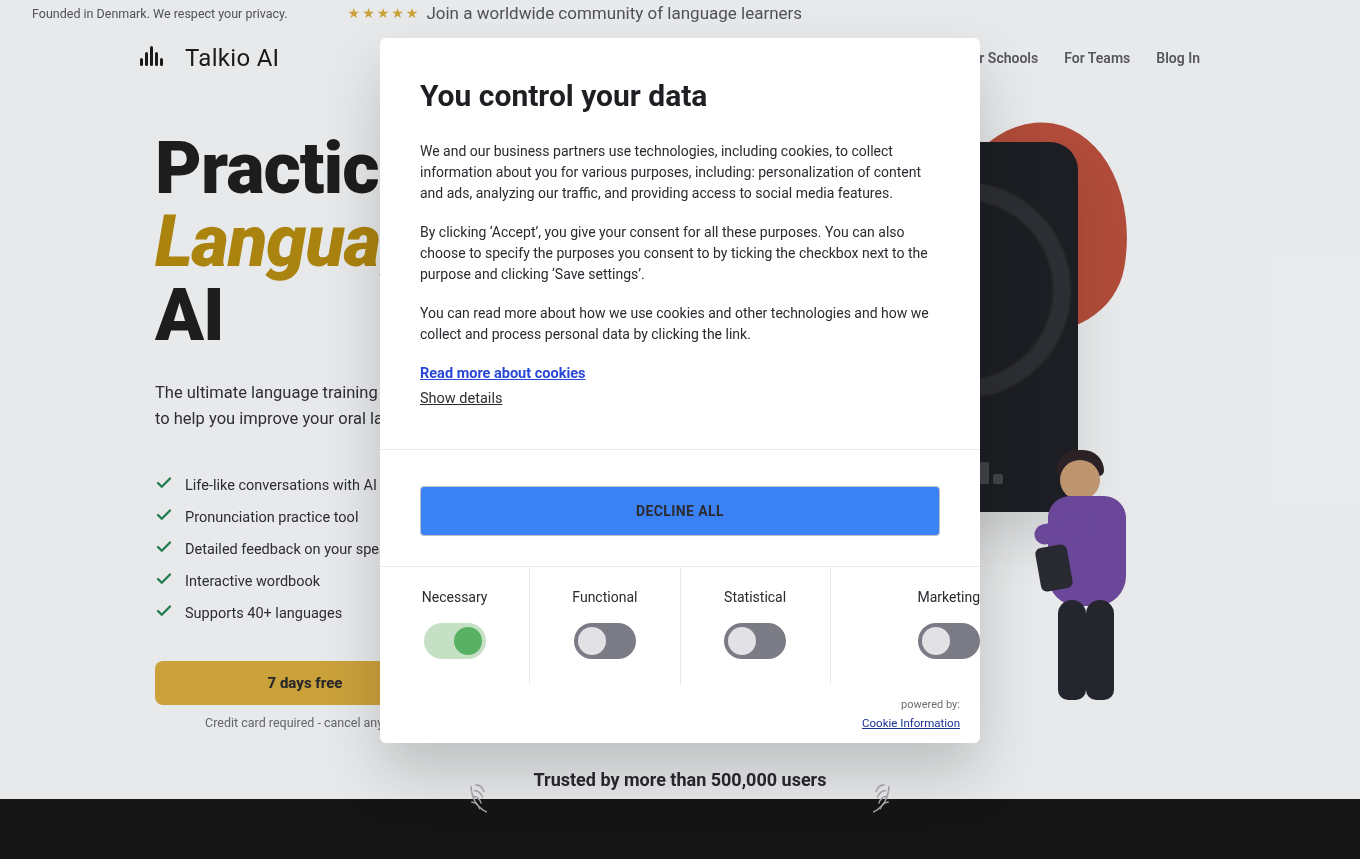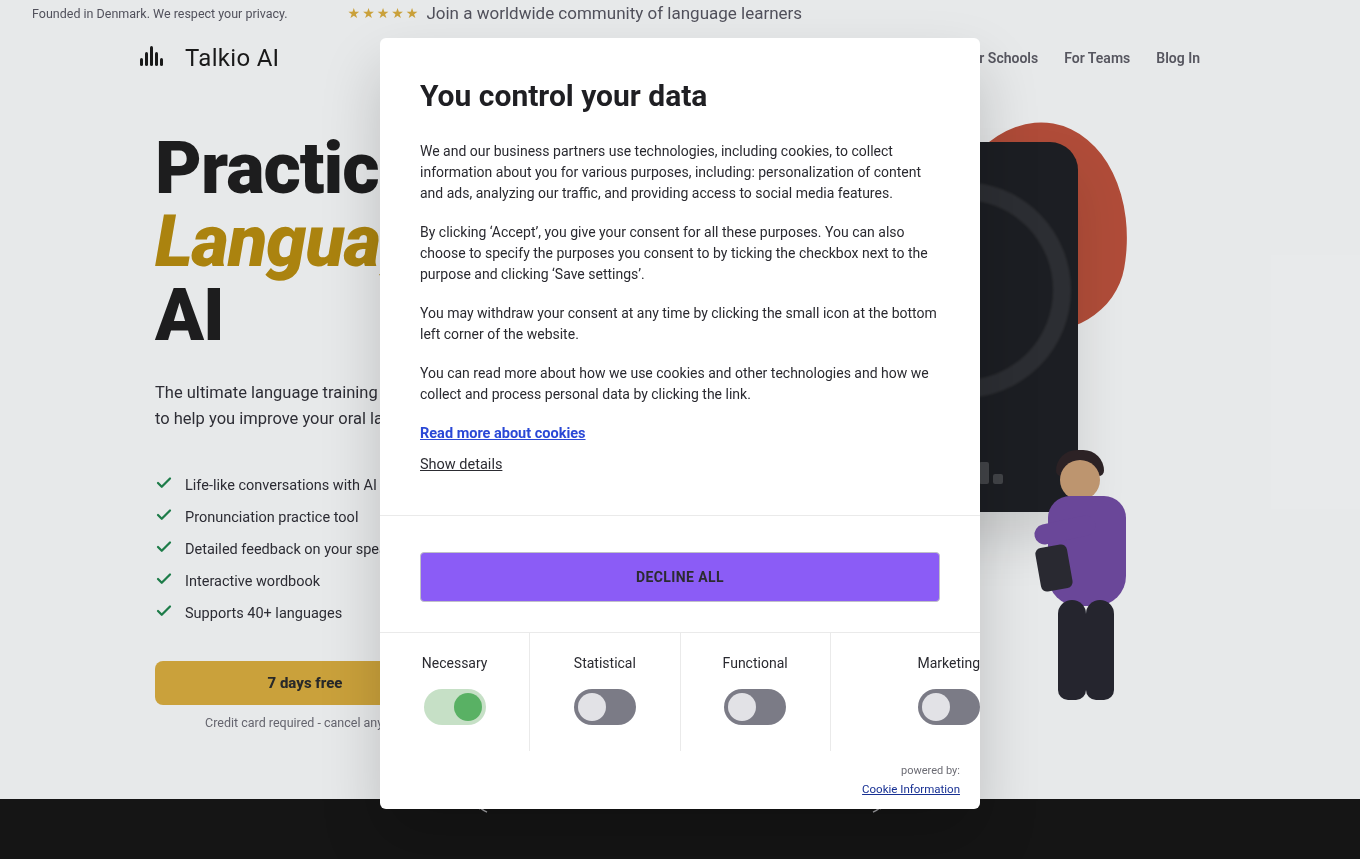--- a/index.html
+++ b/index.html
@@ -85,25 +85,25 @@
   .trust .laurel.right { transform: scaleX(-1); }
   .trust-text { font-size: 18px; font-weight: 700; color: #2a2a30; }
 
   
   .overlay { position:absolute; inset:0; background: rgba(22,22,25,.05); display:flex; align-items:flex-start; justify-content:center; padding-top: 38px; }
   .modal { width: 600px; background: var(--modal-bg); border-radius: 6px; box-shadow: 0 30px 60px rgba(0,0,0,.18); display:flex; flex-direction:column; }
   .modal-head { padding: 40px 40px 0 40px; }
   .modal h2 { font-size: 30px; font-weight: 700; color: #1f1f23; }
   .modal-body { padding: 28px 40px 30px 40px; }
   .modal-body p { font-size: 14px; line-height: 1.5; color: #2a2a30; margin-bottom: 18px; }
-  .modal-body a.read-more { color: var(--link-blue); font-weight: 700; text-decoration: underline; font-size: 14.5px; display:inline-block; margin-bottom: 12px; }
+  .modal-body a.read-more { color: var(--link-blue); font-weight: 700; text-decoration: underline; font-size: 14.5px; display:inline-block; margin-bottom: 6px; }
   .modal-body a.show-det { color: #2c2c32; text-decoration: underline; font-size: 14.5px; }
   .modal-actions { padding: 36px 40px 30px 40px; display:flex; gap:20px; border-top: 1px solid #eaeaea; margin-top: 12px; }
   .btn { flex:1; height: 50px; border-radius: 4px; font-weight: 700; font-size: 14px; letter-spacing: .4px; cursor:pointer; }
-  .btn.decline { background: #8b5cf6; color: #2b2b30; border: 1px solid #c0c0c8; }
+  .btn.decline { background: #3b82f6; color: #2b2b30; border: 1px solid #c0c0c8; }
   .btn.accept  { background: var(--accept-green); color: #fff; border: none; }
 
   .modal-toggles { display:flex; border-top: 1px solid #eaeaea; }
   .tog-col { flex:1; padding: 22px 0 26px 0; display:flex; flex-direction:column; align-items:center; gap: 18px; border-right:1px solid #eaeaea; }
   .tog-col:last-child { border-right:none;align-items:flex-end; }
   .tog-col .label { font-size: 14px; color: #2a2a30; }
   .toggle { width: 62px; height: 36px; border-radius: 18px; position:relative; }
   .toggle .thumb { position:absolute; top:4px; width:28px; height:28px; border-radius:50%; }
   .toggle.off { background: var(--toggle-off-bg); }
   .toggle.off .thumb { left:4px; background: var(--toggle-thumb); }
@@ -262,45 +262,44 @@
 <div class="overlay">
   <div class="modal">
 
     <div class="modal-head">
       <h2>You control your data</h2>
     </div>
 
     <div class="modal-body">
       <p>We and our business partners use technologies, including cookies, to collect information about you for various purposes, including: personalization of content and ads, analyzing our traffic, and providing access to social media features.</p>
       <p>By clicking ‘Accept’, you give your consent for all these purposes. You can also choose to specify the purposes you consent to by ticking the checkbox next to the purpose and clicking ‘Save settings’.</p>
-      <p>You may withdraw your consent at any time by clicking the small icon at the bottom left corner of the website.</p>
       <p>You can read more about how we use cookies and other technologies and how we collect and process personal data by clicking the link.</p>
       <a href="#" class="read-more">Read more about cookies</a><br>
       <a href="#" class="show-det">Show details</a>
     </div>
 
     <div class="modal-actions">
       <button class="btn decline">DECLINE ALL</button>
     </div>
 
     <div class="modal-toggles">
       <div class="tog-col">
         <span class="label">Necessary</span>
         <div class="toggle necessary">
             <div class="thumb"></div>
           </div>
       </div>
       <div class="tog-col">
-        <span class="label">Statistical</span>
+        <span class="label">Functional</span>
         <div class="toggle off">
             <div class="thumb"></div>
           </div>
       </div>
       <div class="tog-col">
-        <span class="label">Functional</span>
+        <span class="label">Statistical</span>
         <div class="toggle off">
             <div class="thumb"></div>
           </div>
       </div>
       <div class="tog-col">
         <span class="label">Marketing</span>
         <div class="toggle off">
             <div class="thumb"></div>
           </div>
       </div>

